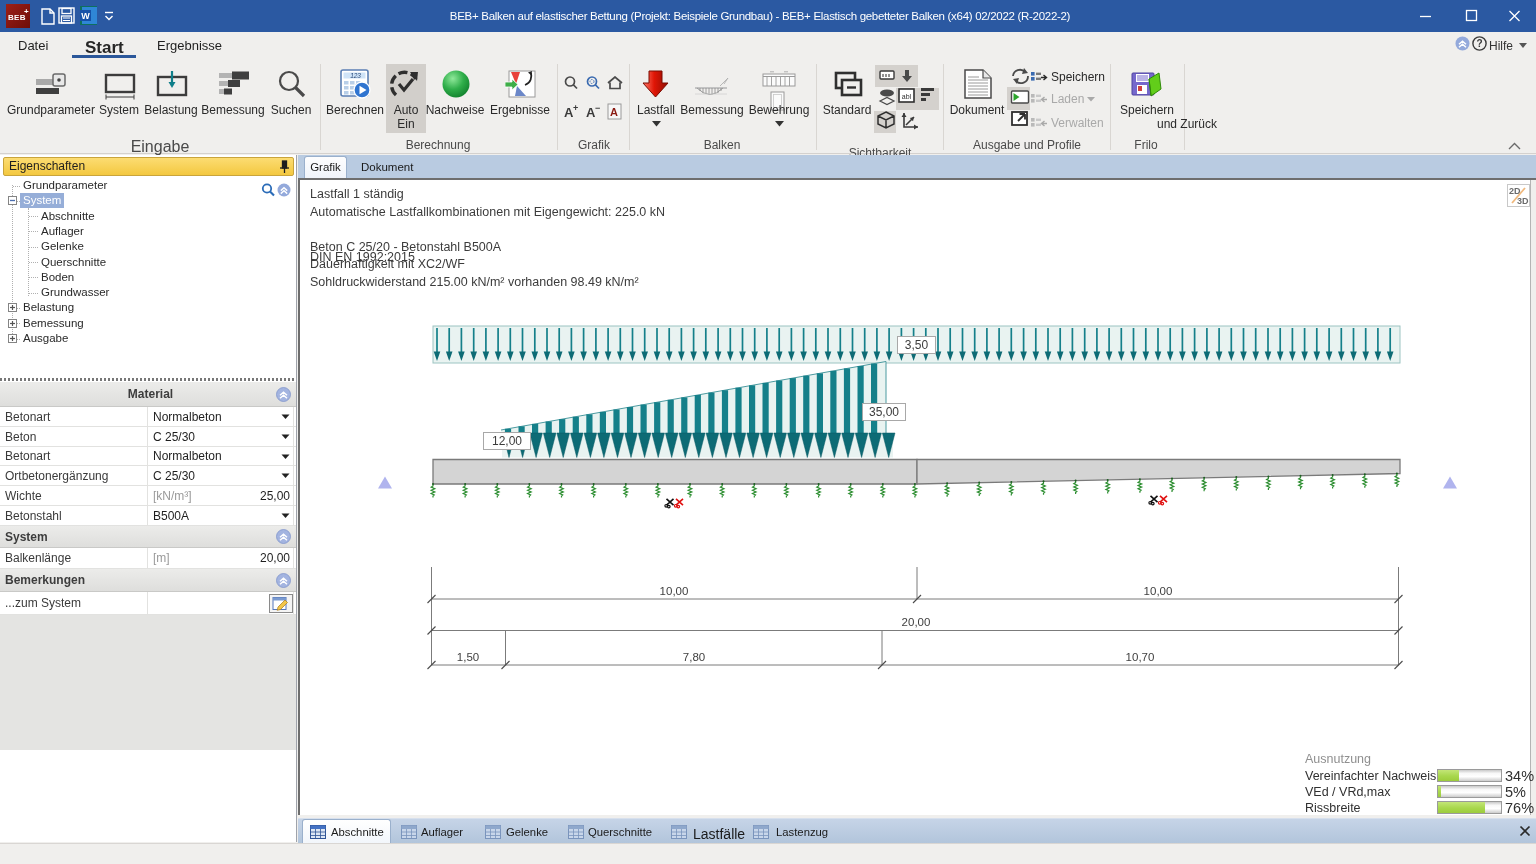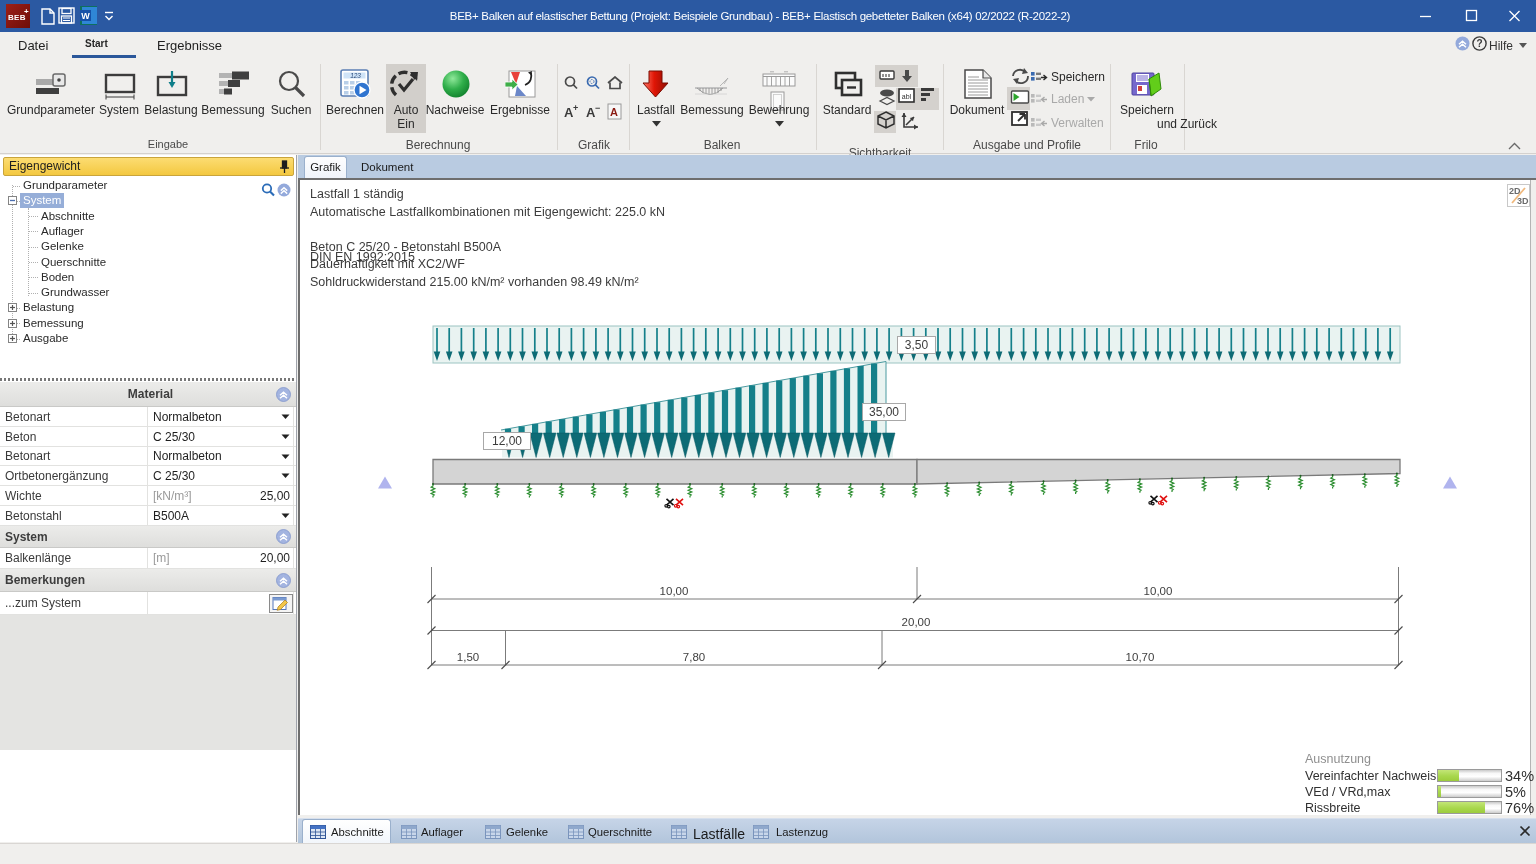--- a/index.html
+++ b/index.html
@@ -28,21 +28,21 @@
     <path d="M1.5 5l3.5 3.5L8.5 5" fill="none" stroke="#fff" stroke-width="1.4"></path>
   </svg>
 <div style="position:absolute;left:0;top:0;width:1520px;height:32px;line-height:32px;text-align:center;color:#fff;font-size:11.5px;letter-spacing:-0.3px;">BEB+ Balken auf elastischer Bettung (Projekt: Beispiele Grundbau) - BEB+ Elastisch gebetteter Balken (x64) 02/2022 (R-2022-2)</div>
 <svg class="abs" style="left:1410px;top:0" width="126" height="32" viewBox="0 0 126 32">
     <line x1="10" y1="16.5" x2="21" y2="16.5" stroke="#fff" stroke-width="1.3"></line>
     <rect x="56.5" y="10.5" width="10" height="10" fill="none" stroke="#fff" stroke-width="1.3"></rect>
     <path d="M99.5 11l10 10M109.5 11l-10 10" stroke="#fff" stroke-width="1.3"></path>
   </svg>
 <div style="position:absolute;left:0;top:32px;width:1536px;height:28px;background:#f0efed;"></div>
 <div style="position:absolute;left:18px;top:38px;font-size:13px;color:#1f1f1f;">Datei</div>
-<div style="position:absolute;left:85px;top:38px;font-size:10px;color:#262626;font-weight:bold;">Start</div>
+<div style="position:absolute;left:85px;top:38px;font-size:17px;color:#262626;font-weight:bold;">Start</div>
 <div style="position:absolute;left:72px;top:55px;width:64px;height:3px;background:#2b579a;"></div>
 <div style="position:absolute;left:157px;top:38px;font-size:13px;color:#1f1f1f;">Ergebnisse</div>
 <svg class="abs" style="left:1455px;top:36px" width="15" height="15" viewBox="0 0 15 15">
     <circle cx="7.5" cy="7.5" r="7" fill="#93a9db"></circle>
     <path d="M4 8.2l3.5-3 3.5 3M4 11.2l3.5-3 3.5 3" fill="none" stroke="#fff" stroke-width="1.5"></path>
   </svg>
 <svg class="abs" style="left:1472px;top:36px" width="15" height="15" viewBox="0 0 15 15">
     <circle cx="7.5" cy="7.5" r="6.6" fill="none" stroke="#3a3a3a" stroke-width="1.4"></circle>
     <text x="7.5" y="11" font-size="10" font-weight="bold" fill="#3a3a3a" text-anchor="middle" font-family="Liberation Sans">?</text>
   </svg>
@@ -51,21 +51,21 @@
     <path d="M0 0h8L4 5z" fill="#555"></path>
   </svg>
 <div style="position:absolute;left:0;top:60px;width:1536px;height:94px;background:#f0efed;border-bottom:1px solid #d4d1ce;"></div>
 <div style="position:absolute;left:320px;top:64px;width:1px;height:86px;background:#d9d6d2;"></div>
 <div style="position:absolute;left:557px;top:64px;width:1px;height:86px;background:#d9d6d2;"></div>
 <div style="position:absolute;left:629px;top:64px;width:1px;height:86px;background:#d9d6d2;"></div>
 <div style="position:absolute;left:816px;top:64px;width:1px;height:86px;background:#d9d6d2;"></div>
 <div style="position:absolute;left:943px;top:64px;width:1px;height:86px;background:#d9d6d2;"></div>
 <div style="position:absolute;left:1110px;top:64px;width:1px;height:86px;background:#d9d6d2;"></div>
 <div style="position:absolute;left:1184px;top:64px;width:1px;height:86px;background:#d9d6d2;"></div>
-<div style="position:absolute;left:78px;top:138px;width:180px;text-align:center;font-size:11px;color:#4a4a4a;">Eingabe</div>
+<div style="position:absolute;left:70px;top:138px;width:180px;text-align:center;font-size:16px;color:#4a4a4a;">Eingabe</div>
 <div style="position:absolute;left:348px;top:138px;width:180px;text-align:center;font-size:12px;color:#4a4a4a;">Berechnung</div>
 <div style="position:absolute;left:504px;top:138px;width:180px;text-align:center;font-size:12px;color:#4a4a4a;">Grafik</div>
 <div style="position:absolute;left:632px;top:138px;width:180px;text-align:center;font-size:12px;color:#4a4a4a;">Balken</div>
 <div style="position:absolute;left:790px;top:138px;width:180px;text-align:center;font-size:12px;color:#4a4a4a;margin-top:8px;">Sichtbarkeit</div>
 <div style="position:absolute;left:937px;top:138px;width:180px;text-align:center;font-size:12px;color:#4a4a4a;">Ausgabe und Profile</div>
 <div style="position:absolute;left:1056px;top:138px;width:180px;text-align:center;font-size:12px;color:#4a4a4a;">Frilo</div>
 <svg class="abs" style="left:1508px;top:142px" width="13" height="8" viewBox="0 0 13 8">
     <path d="M1 7l5.5-5.5L12 7" fill="none" stroke="#6a6a6a" stroke-width="1.4"></path>
   </svg>
 <svg class="abs" style="left:35px;top:72px" width="32" height="28" viewBox="0 0 32 28">
@@ -322,21 +322,21 @@
       <line x1="6" y1="11" x2="17" y2="11"></line>
     </g>
 <rect x="6" y="16" width="10" height="9" fill="#fff"></rect>
     <rect x="7" y="17" width="4" height="5" fill="#d04040"></rect>
 <path d="M18 10l10-6 2 16-10 7z" fill="#62ce1a" stroke="#2f8a08" stroke-width="1"></path>
 <path d="M18 10l2 16" stroke="#2f8a08" stroke-width="1" fill="none"></path>
   </svg>
 <div style="position:absolute;left:1077px;top:103px;width:140px;text-align:center;font-size:12px;color:#2a2a2a;">Speichern</div>
 <div style="position:absolute;left:1077px;top:117px;width:140px;text-align:right;font-size:12px;color:#2a2a2a;">und Zurück</div>
 <div style="position:absolute;left:0;top:155px;width:297px;height:687px;background:#fff;border-right:1px solid #9fa3ab;"></div>
-<div style="position:absolute;left:3px;top:157px;width:291px;height:19px;background:linear-gradient(#fcdc72,#f3c840);border:1px solid #c9a43b;border-radius:2px;font-size:12px;color:#1e1e1e;line-height:17px;padding-left:5px;">Eigengewicht</div>
+<div style="position:absolute;left:3px;top:157px;width:291px;height:19px;background:linear-gradient(#fcdc72,#f3c840);border:1px solid #c9a43b;border-radius:2px;font-size:12px;color:#1e1e1e;line-height:17px;padding-left:5px;">Eigenschaften</div>
 <svg class="abs" style="left:279px;top:160px" width="11" height="13" viewBox="0 0 11 13">
     <g stroke="#1e1e1e" stroke-width="1.3" fill="none">
       <line x1="5.5" y1="8" x2="5.5" y2="13"></line>
       <line x1="1" y1="8" x2="10" y2="8"></line>
       <rect x="3.5" y="1" width="4" height="7" fill="#1e1e1e"></rect>
     </g>
   </svg>
 <div style="position:absolute;left:12px;top:185px;width:1px;height:153px;border-left:1px dotted #b0b0b0;"></div>
 <div style="position:absolute;left:28px;top:208px;width:1px;height:88px;border-left:1px dotted #b0b0b0;"></div>
 <div style="position:absolute;left:13px;top:185.5px;width:7px;height:1px;border-top:1px dotted #b0b0b0;"></div>

